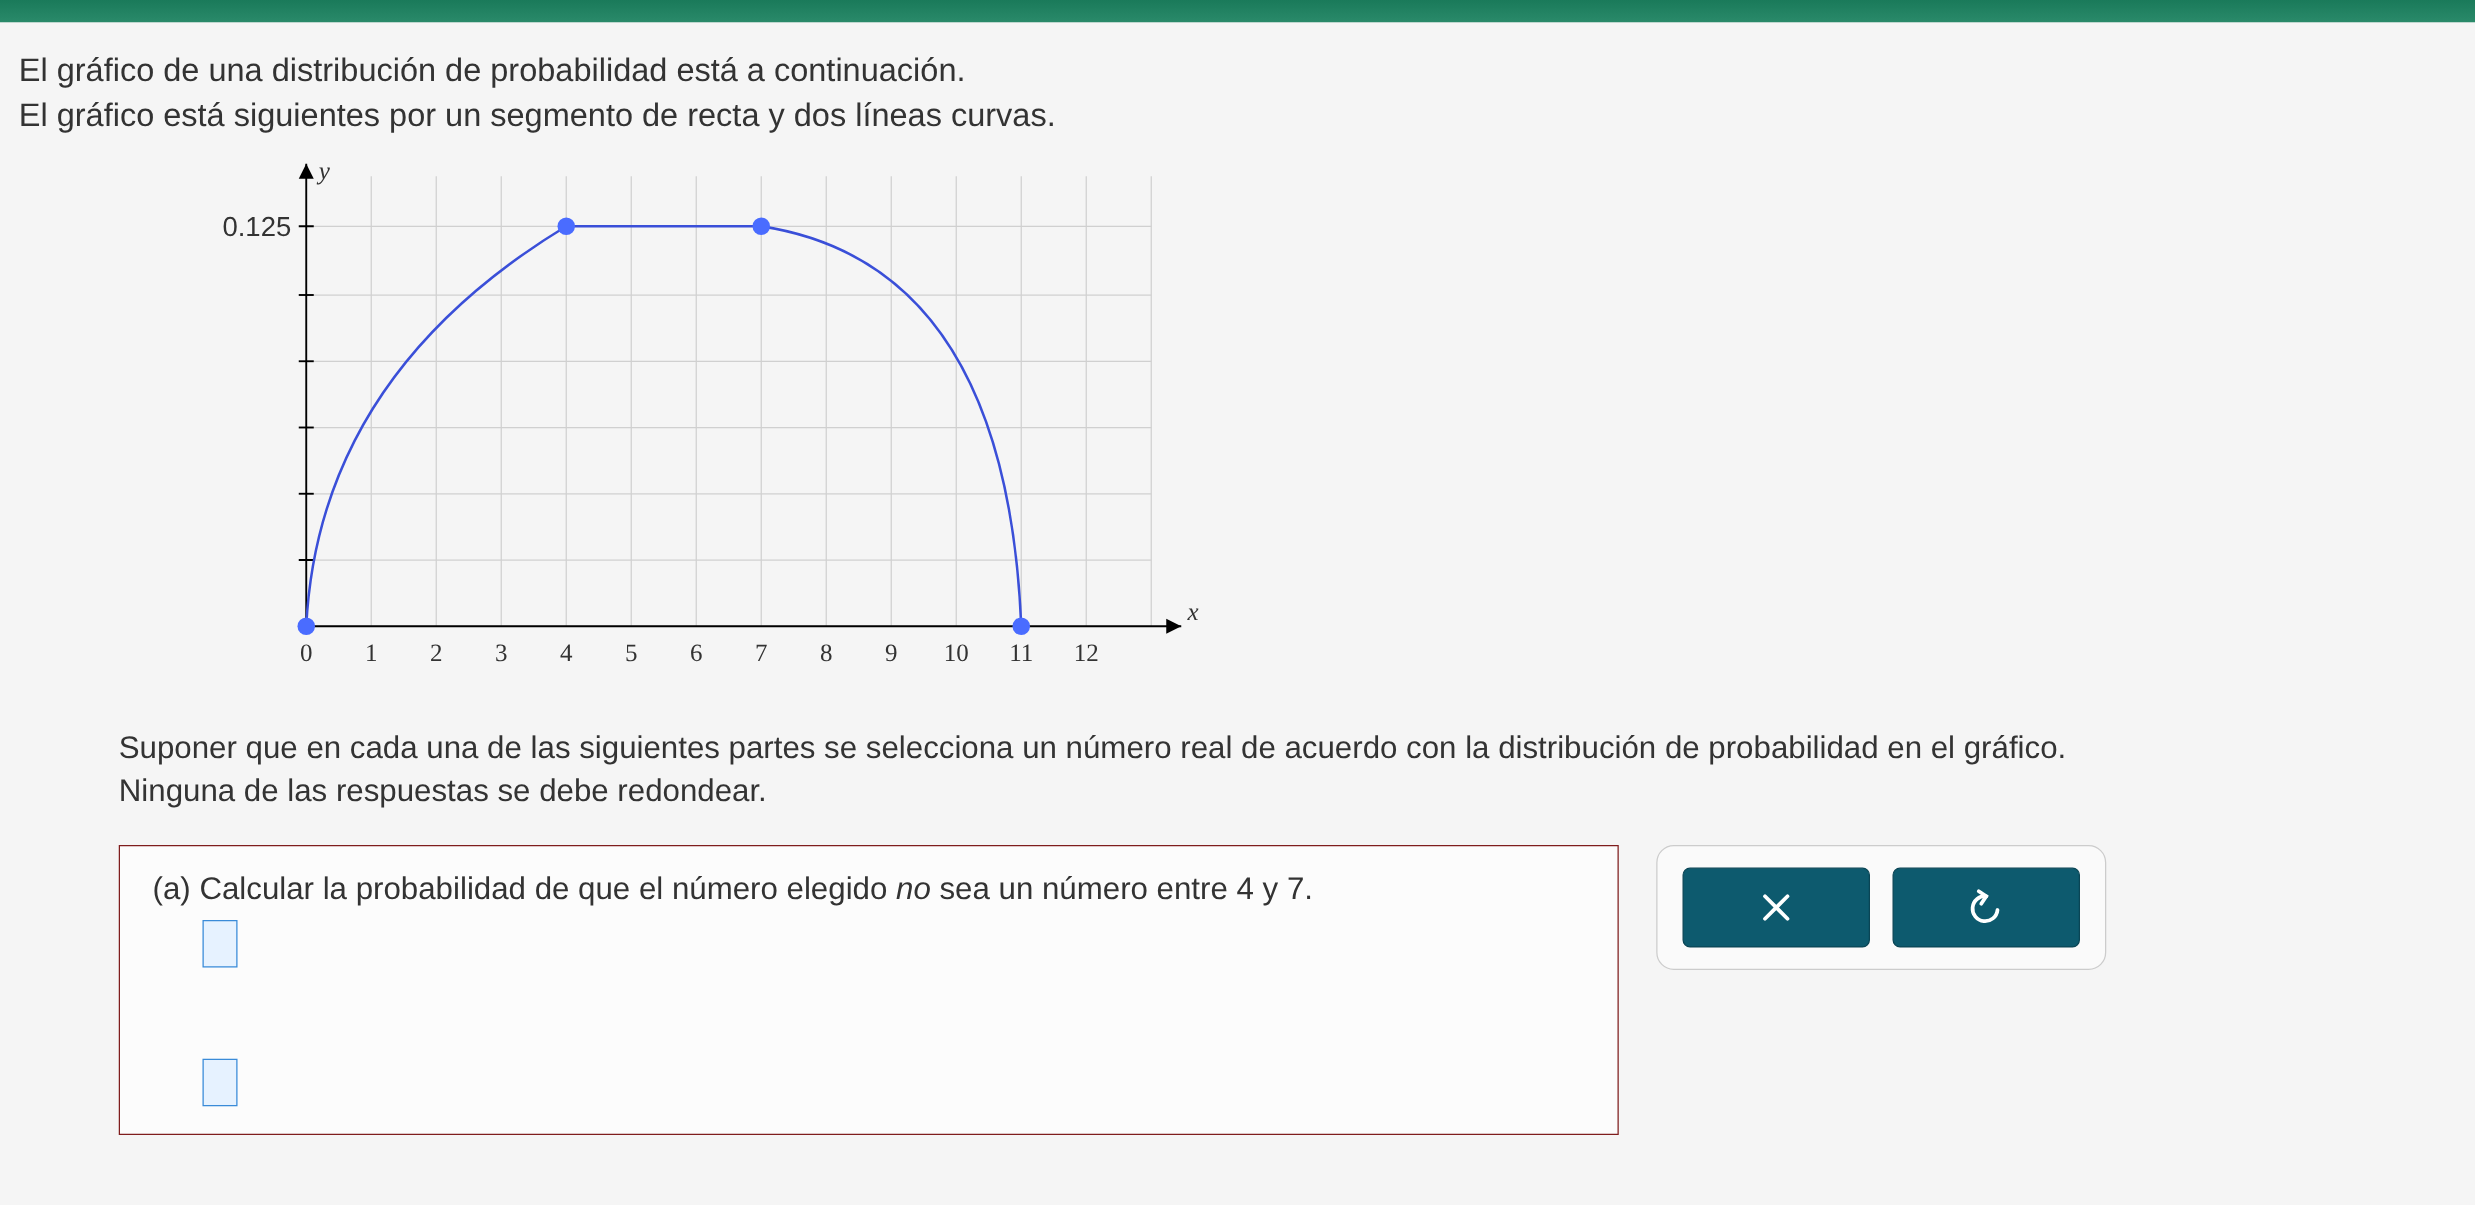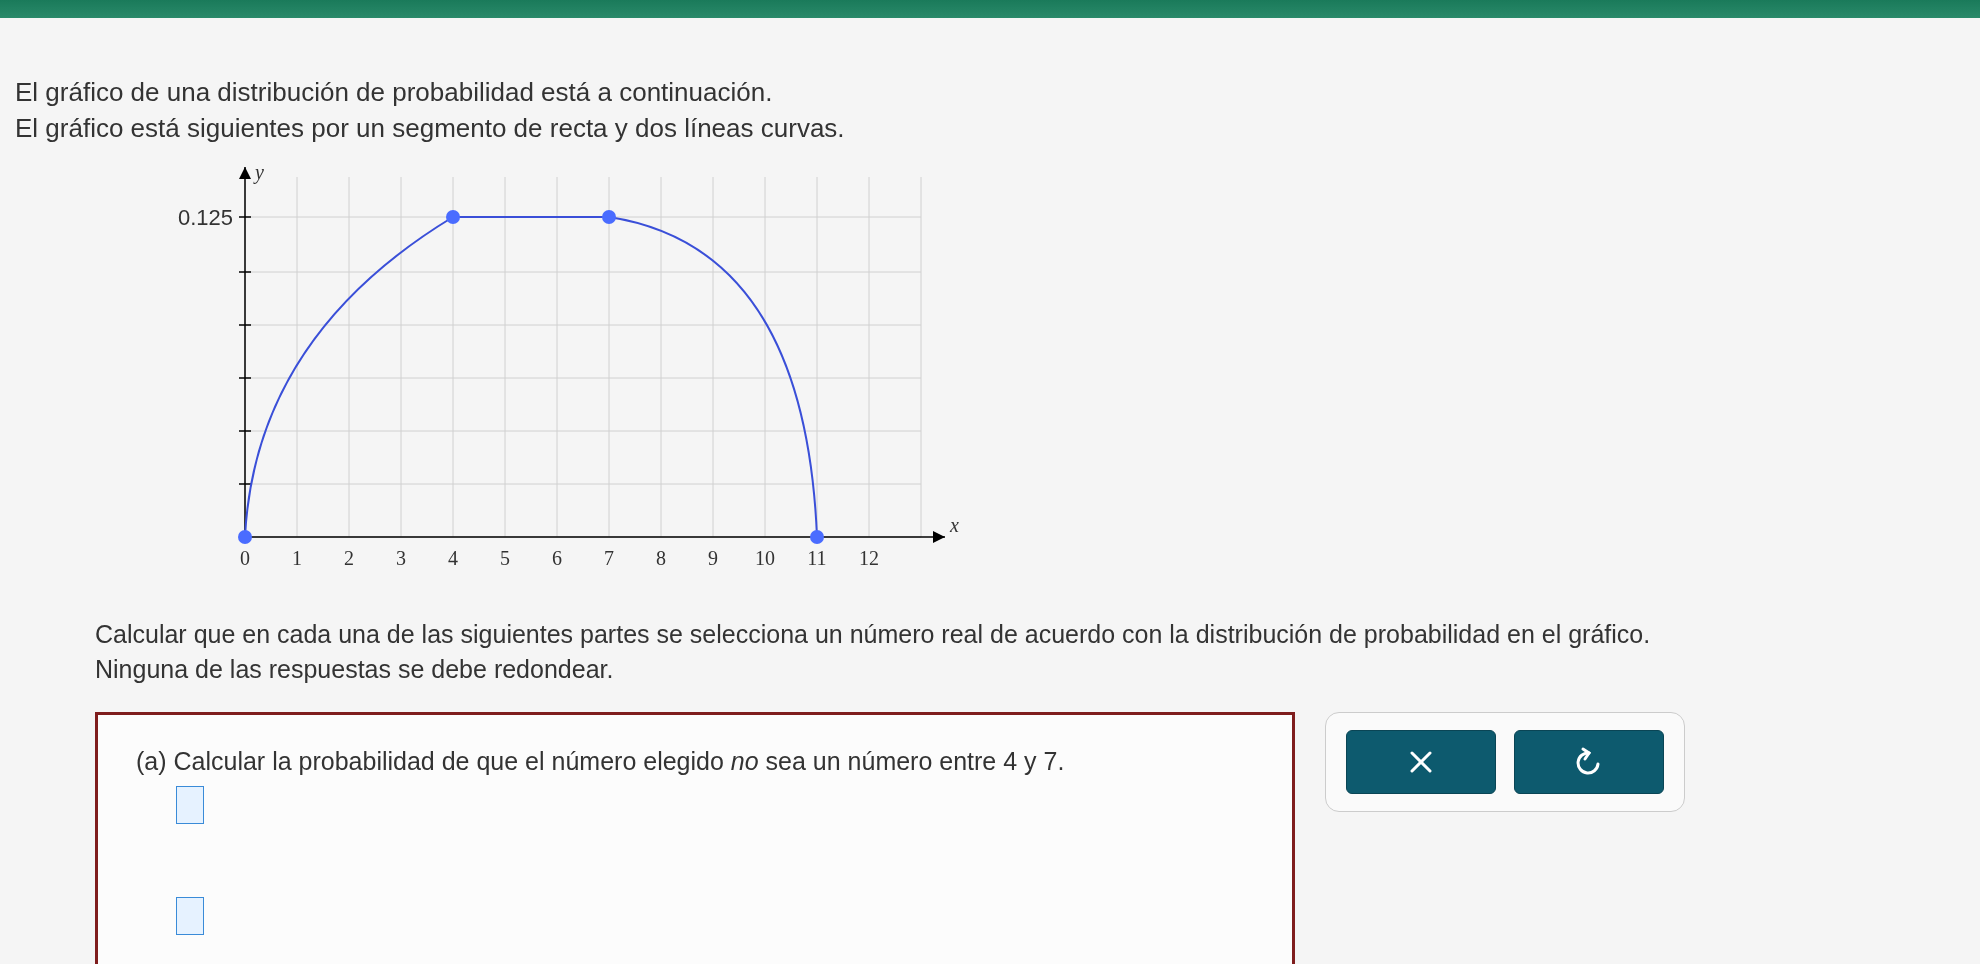--- a/index.html
+++ b/index.html
@@ -17,21 +17,20 @@
   .page {
     background: #f5f5f5;
     padding: 20px 15px 0 15px;
     height: calc(100% - 18px);
   }
   .problem-text {
     font-size: 26px;
     color: #333;
     line-height: 1.4;
     margin-bottom: 10px;
-    margin-top: 36px;
   }
   .chart-wrap {
     margin-left: 150px;
     margin-top: 10px;
   }
   svg.plot {
     display: block;
   }
   .grid-line { stroke: #d0d0d0; stroke-width: 1; }
   .axis-line { stroke: #000; stroke-width: 1.5; }
@@ -52,23 +51,23 @@
 
   .answer-row {
     display: flex;
     align-items: flex-start;
     gap: 30px;
     margin-left: 80px;
     padding-right: 30px;
   }
   .answer-box {
     flex: 0 0 1200px;
-    border: 3px solid #7f1d1d;
+    border: 1px solid #7f1d1d;
     background: #fcfcfc;
-    padding: 16px;
+    padding: 4px;
   }
   .part {
     padding: 16px 22px 10px 22px;
     font-size: 25px;
     color: #333;
   }
   .part .em { font-style: italic; }
   .ans-input {
     display: inline-block;
     width: 28px;
@@ -180,21 +179,21 @@
       <text class="tick-label" x="704" y="408" text-anchor="middle">12</text>
 
       <text class="y-tick-label" x="68" y="68" text-anchor="end">0.125</text>
 
       <text class="axis-label-txt" x="90" y="22">y</text>
       <text class="axis-label-txt" x="785" y="375">x</text>
     </svg>
   </div>
 
   <div class="post-text">
-    <span>Calcular que en cada una de las siguientes partes se selecciona un número real de acuerdo con la distribución de probabilidad en el gráfico.</span><br>
+    <span>Suponer que en cada una de las siguientes partes se selecciona un número real de acuerdo con la distribución de probabilidad en el gráfico.</span><br>
     <span>Ninguna de las respuestas se debe redondear.</span>
   </div>
 
   <div class="answer-row">
     <div class="answer-box">
       <div class="part">
         <span>(a) Calcular la probabilidad de que el número elegido </span><span class="em">no</span><span> sea un número entre 4 y 7.</span>
         <br>
         <span class="ans-input"></span>
       </div>

